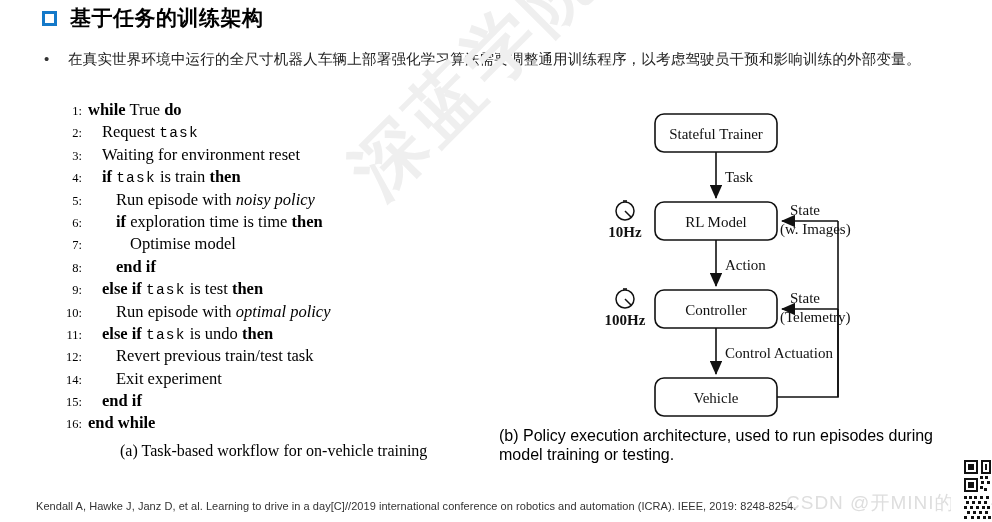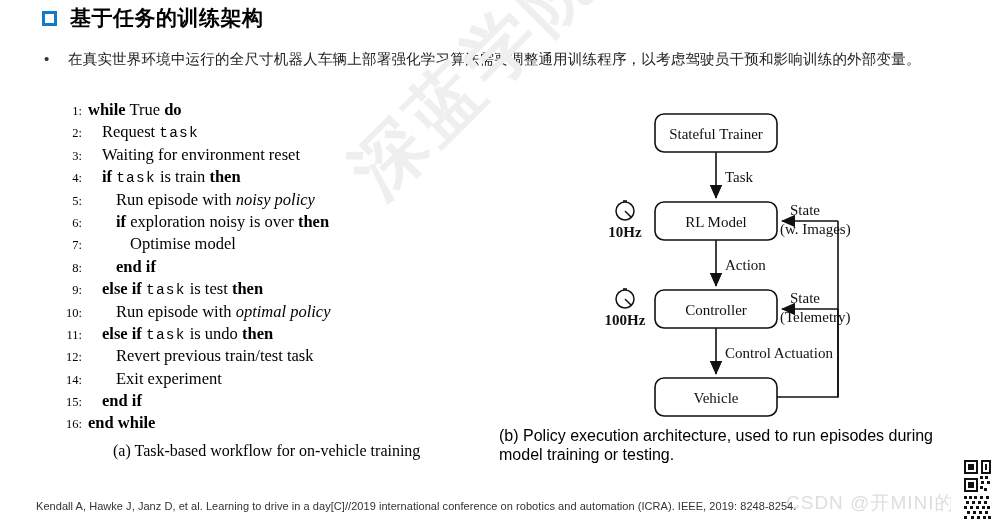--- a/index.html
+++ b/index.html
@@ -128,21 +128,21 @@
   .kw { font-weight: bold; margin-top: 44px; }
   .mono {
     font-family: "Liberation Mono", monospace;
     font-size: 14.5px;
     letter-spacing: 1.2px;
   }
   .it { font-style: italic; }
 
   #caption-a {
     position: absolute;
-    left: 113px;
+    left: 120px;
     top: 442px;
     font-family: "Liberation Serif", serif;
     font-size: 16px;
     white-space: nowrap;
   }
 
   
   #diagram {
     position: absolute;
     left: 592px;
@@ -250,21 +250,21 @@
     <div class="code-line">
       <span class="code-num">4:</span>
       <span class="code-body" style="padding-left: 14px;"><span class="kw">if</span><span> </span><span class="mono">task</span><span> is train </span><span class="kw">then</span></span>
     </div>
     <div class="code-line">
       <span class="code-num">5:</span>
       <span class="code-body" style="padding-left: 28px;"><span>Run episode with </span><span class="it">noisy policy</span></span>
     </div>
     <div class="code-line">
       <span class="code-num">6:</span>
-      <span class="code-body" style="padding-left: 28px;"><span class="kw">if</span><span> exploration noisy is over </span><span class="kw">then</span></span>
+      <span class="code-body" style="padding-left: 28px;"><span class="kw">if</span><span> exploration time is time </span><span class="kw">then</span></span>
     </div>
     <div class="code-line">
       <span class="code-num">7:</span>
       <span class="code-body" style="padding-left: 42px;"><span>Optimise model</span></span>
     </div>
     <div class="code-line">
       <span class="code-num">8:</span>
       <span class="code-body" style="padding-left: 28px;"><span class="kw">end if</span></span>
     </div>
     <div class="code-line">

